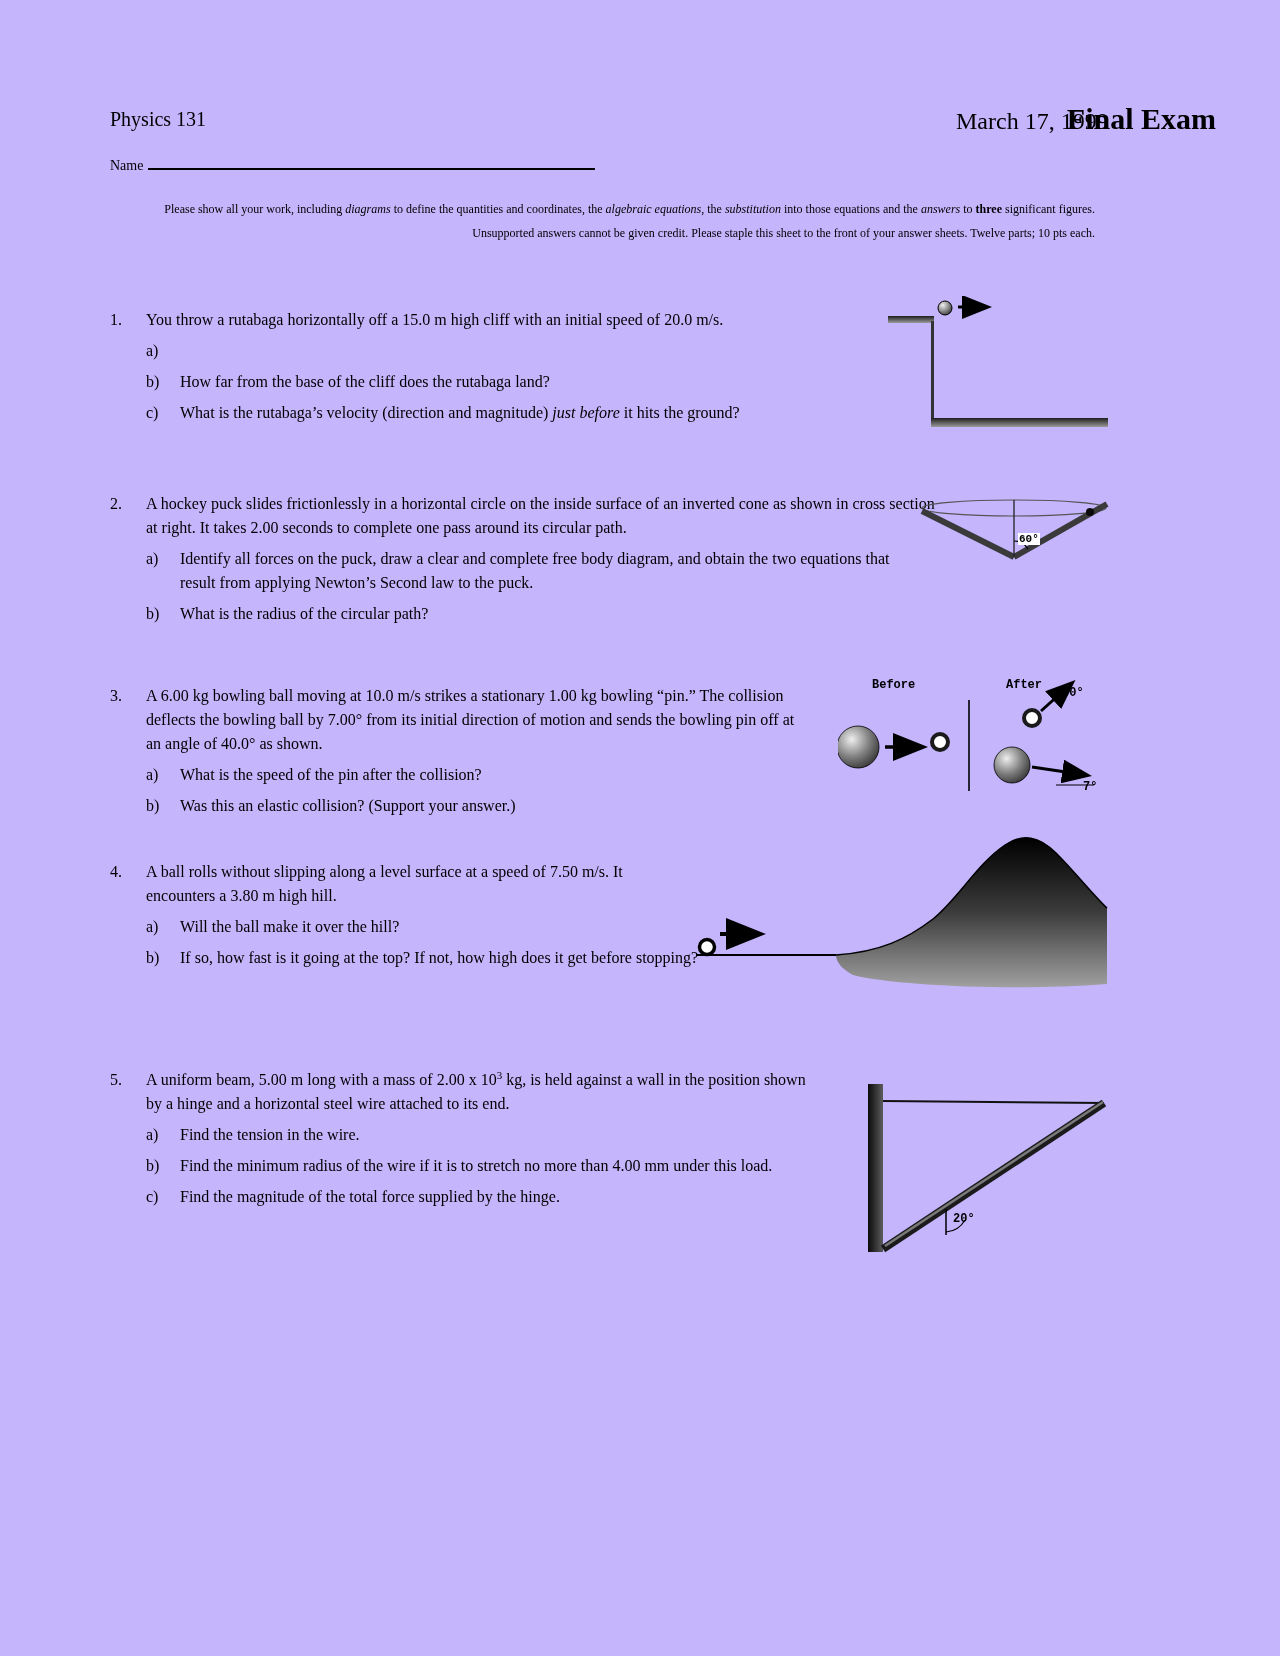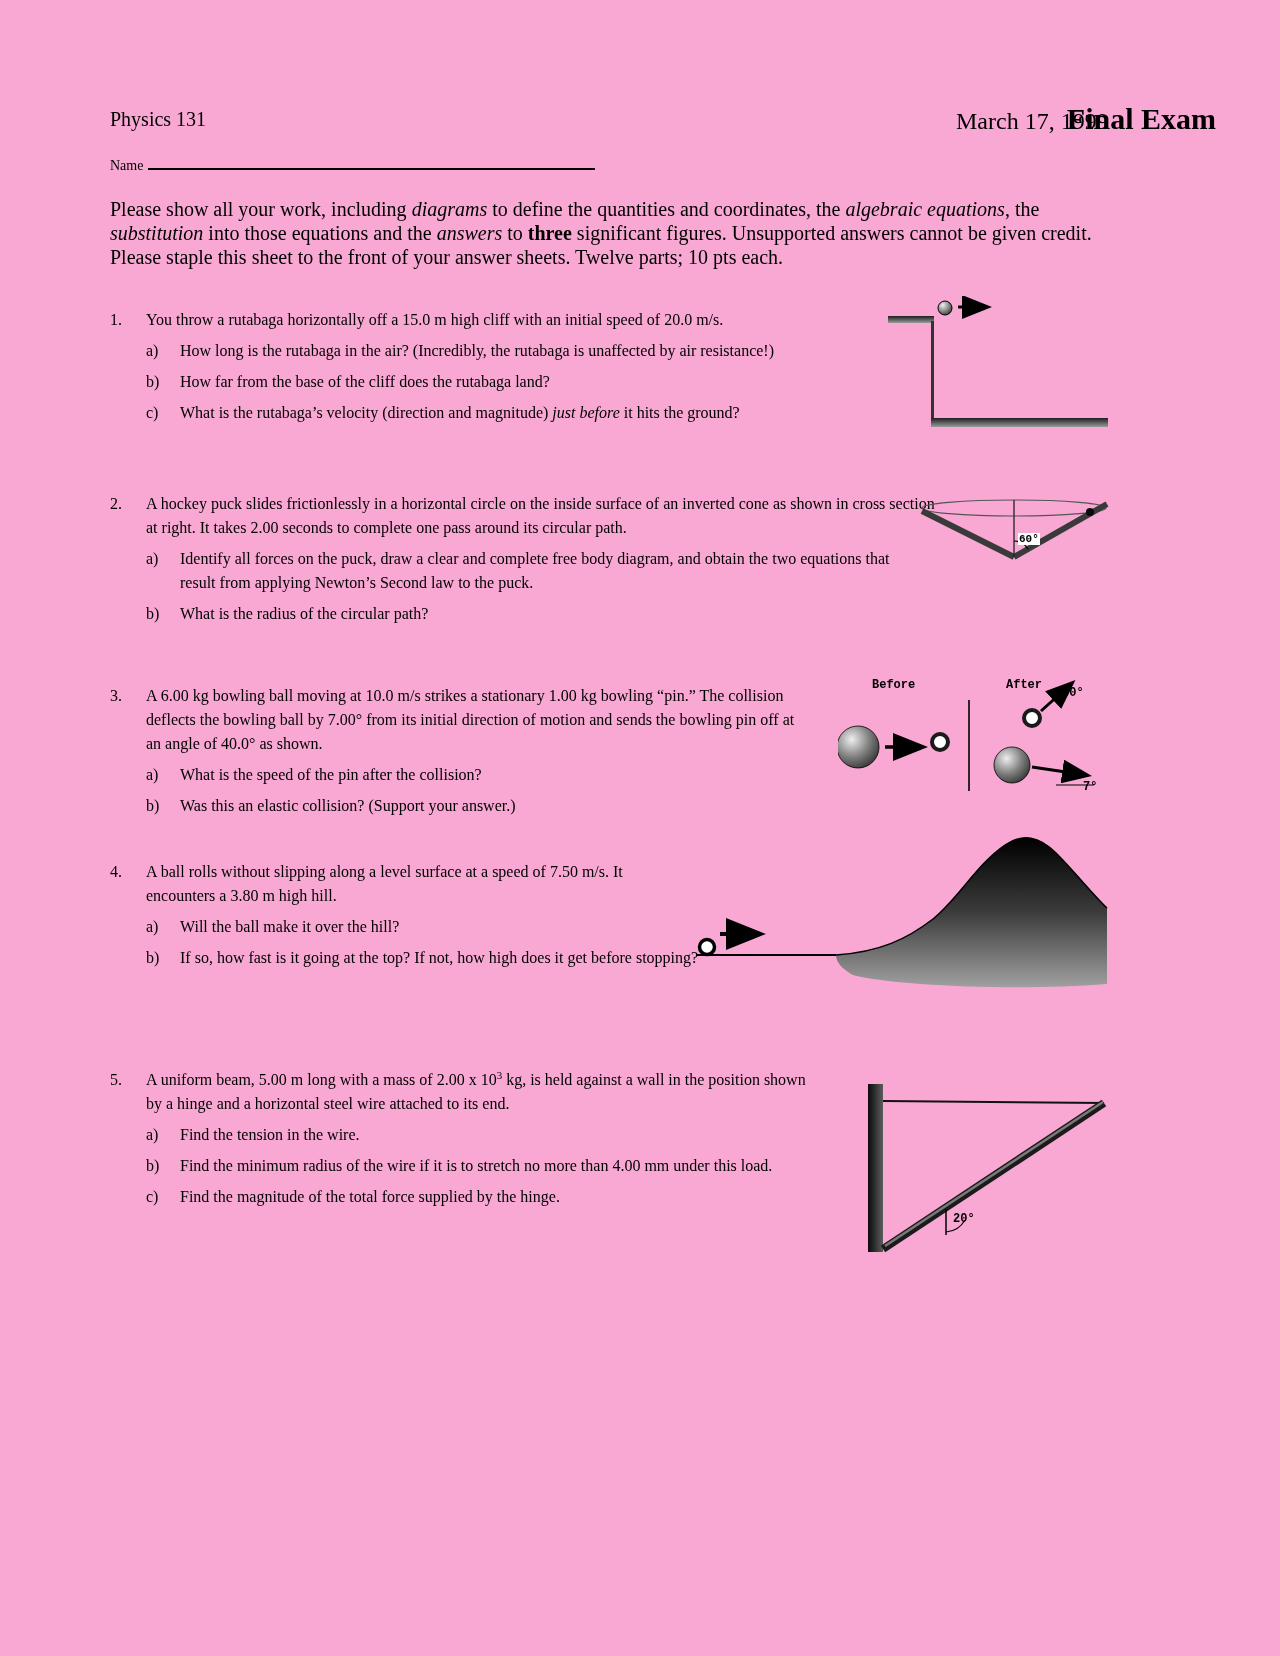--- a/index.html
+++ b/index.html
@@ -1,28 +1,28 @@
 <!DOCTYPE html>
 <html><head>
 <meta charset="utf-8">
 <style>
   * { margin:0; padding:0; box-sizing:border-box; }
   html,body { background:#fff; }
   .page {
-    position:relative; width:1280px; height:1656px; background:#f9a8d4;
+    position:relative; width:1280px; height:1656px; background:#c4b5fd;
     font-family:"Liberation Serif", serif; color:#000; overflow:hidden;
   }
   .hdr-course { position:absolute; left:110px; top:108px; font-size:20px; }
   .hdr-title  { position:absolute; left:0; width:1216px; top:102px; text-align:right; font-size:30px; font-weight:bold;padding-left:8px; }
   .hdr-date   { position:absolute; left:956px; top:108px; font-size:24px; }
 
   .name-row { position:absolute; left:110px; top:156px; font-size:14px; }
   .name-line { display:inline-block; width:447px; height:1em; border-bottom:2px solid #000; margin-left:5px; }
 
-  .instructions { position:absolute; left:110px; top:197px; width:985px; font-size:20px; line-height:24px; }
+  .instructions { position:absolute; left:110px; top:197px; width:985px; font-size:12px; line-height:24px;text-align:right; }
   .instructions em { font-style:italic; }
   .instructions strong { font-weight:bold; }
 
   .q { position:absolute; left:110px; width:960px; font-size:16px; line-height:24px; }
   .row  { display:flex; }
   .qnum { flex:0 0 36px; }
   .qbody{ flex:1; }
   .part { display:flex; margin-left:36px; margin-top:7px; }
   .plabel { flex:0 0 34px; }
   .ptext  { flex:1; }
@@ -53,21 +53,20 @@
     <span>Please show all your work, including </span><em>diagrams</em><span> to define the quantities and coordinates, the </span><em>algebraic equations</em><span>, the </span><em>substitution</em><span> into those equations and the </span><em>answers</em><span> to </span><strong>three</strong><span> significant figures.  Unsupported answers cannot be given credit.  Please staple this sheet to the front of your answer sheets.  Twelve parts; 10 pts each.</span>
   </p>
 
   <section class="q" style="top:308px">
     <div class="row">
       <span class="qnum">1.</span>
       <div class="qbody"><span>You throw a rutabaga horizontally off a 15.0 m high cliff with an initial speed of 20.0 m/s.</span></div>
     </div>
     <div class="part">
       <span class="plabel">a)</span>
-      <div class="ptext" style="flex:0 0 690px"><span>How long is the rutabaga in the air?  (Incredibly, the rutabaga is unaffected by air resistance!)</span></div>
     </div>
     <div class="part">
       <span class="plabel">b)</span>
       <div class="ptext"><span>How far from the base of the cliff does the rutabaga land?</span></div>
     </div>
     <div class="part">
       <span class="plabel">c)</span>
       <div class="ptext"><span>What is the rutabaga’s velocity (direction and magnitude) </span><em>just before</em><span> it hits the ground?</span></div>
     </div>
   </section>

